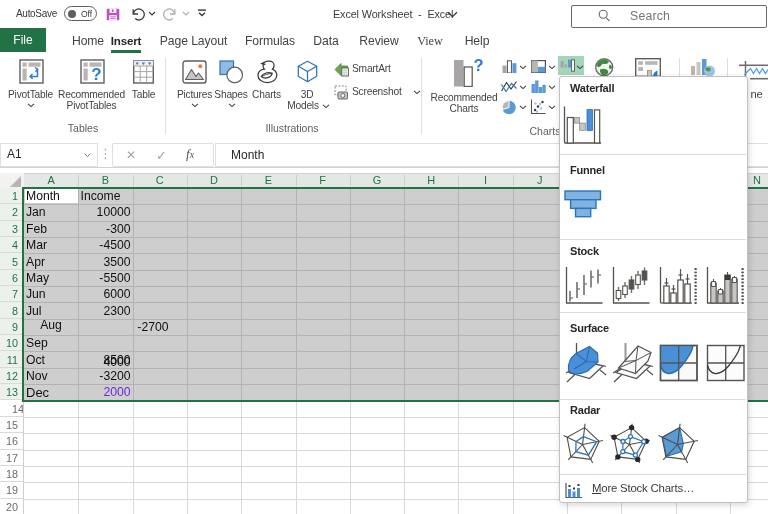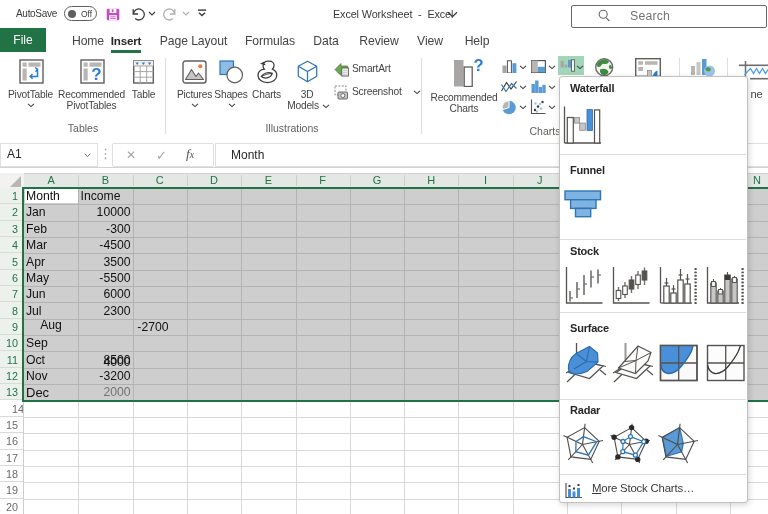--- a/index.html
+++ b/index.html
@@ -56,21 +56,21 @@
 </svg>
 <div class="txt" style="left:630px;top:8.5px;font-size:12.3px;letter-spacing:0.2px;color:#767472;">Search</div>
 <div class="abs ctr" style="left:0;top:28px;width:46px;height:24px;background:#217346;">
       <span style="color:#fff;font-size:12px;">File</span>
     </div>
 <div class="txt" style="left:88px;top:34px;transform:translateX(-50%);font-size:12.2px;letter-spacing:-0.1px;color:#444;">Home</div>
 <div class="txt" style="left:193.5px;top:34px;transform:translateX(-50%);font-size:12.2px;letter-spacing:-0.1px;color:#444;">Page Layout</div>
 <div class="txt" style="left:270px;top:34px;transform:translateX(-50%);font-size:12.2px;letter-spacing:-0.1px;color:#444;">Formulas</div>
 <div class="txt" style="left:326px;top:34px;transform:translateX(-50%);font-size:12.2px;letter-spacing:-0.1px;color:#444;">Data</div>
 <div class="txt" style="left:379px;top:34px;transform:translateX(-50%);font-size:12.2px;letter-spacing:-0.1px;color:#444;">Review</div>
-<div class="txt" style="left:430px;top:34px;transform:translateX(-50%);font-size:12.2px;letter-spacing:-0.1px;color:#444;">View</div>
+<div class="txt" style="left:430px;top:34px;transform:translateX(-50%);font-size:12.2px;letter-spacing:-0.1px;color:#444;font-family:Liberation Serif, serif;">View</div>
 <div class="txt" style="left:477px;top:34px;transform:translateX(-50%);font-size:12.2px;letter-spacing:-0.1px;color:#444;">Help</div>
 <div class="txt" style="left:126px;top:34px;transform:translateX(-50%);font-size:11.6px;font-weight:bold;letter-spacing:-0.2px;color:#262626;">Insert</div>
 <div class="abs" style="left:111px;top:50px;width:30px;height:2.6px;background:#217346;"></div>
 <div class="abs" style="left:0;top:140.5px;width:768px;height:1px;background:#d8d6d4;"></div>
 <div class="abs" style="left:164.5px;top:58px;width:1px;height:76px;background:#e0dedc;"></div>
 <div class="abs" style="left:421.0px;top:58px;width:1px;height:76px;background:#e0dedc;"></div>
 <div class="abs" style="left:679.0px;top:58px;width:1px;height:76px;background:#e0dedc;"></div>
 <div class="abs" style="left:727.0px;top:58px;width:1px;height:76px;background:#e0dedc;"></div>
 <div class="txt" style="left:83px;top:122px;transform:translateX(-50%);font-size:10.5px;color:#605e5c;">Tables</div>
 <div class="txt" style="left:292px;top:122px;transform:translateX(-50%);font-size:10.5px;color:#605e5c;">Illustrations</div>
@@ -558,21 +558,21 @@
 <div class="abs" style="left:26px;top:367.8px;width:50px;height:16.34px;display:flex;align-items:center;">
       <span style="font-size:12.2px;color:#111;">Nov</span>
     </div>
 <div class="abs" style="left:80px;top:367.8px;width:50.5px;height:16.34px;display:flex;align-items:center;justify-content:flex-end;">
       <span style="font-size:12.2px;color:#111;">-3200</span>
     </div>
 <div class="abs" style="left:26px;top:384.1px;width:50px;height:16.34px;display:flex;align-items:center;">
       <span style="font-size:13px;color:#111;">Dec</span>
     </div>
 <div class="abs" style="left:80px;top:384.1px;width:50.5px;height:16.34px;display:flex;align-items:center;justify-content:flex-end;">
-      <span style="font-size:12.2px;color:#737373;">2000</span>
+      <span style="font-size:12.2px;color:#6d28d9;">2000</span>
     </div>
 <div class="abs" style="left:559px;top:75.8px;width:187px;height:425.5px;background:#fff;border:1px solid #c3c1bf;border-radius:3px;box-shadow:1px 2px 6px rgba(0,0,0,0.16);z-index:50;"></div>
 <div class="txt" style="left:570px;top:82.3px;font-size:11px;font-weight:bold;letter-spacing:-0.2px;color:#262626;z-index:51;">Waterfall</div>
 <div class="abs" style="left:560px;top:153.5px;width:186px;height:1px;background:#dddbd9;z-index:51;"></div>
 <div class="txt" style="left:570px;top:164.39999999999998px;font-size:11px;font-weight:bold;letter-spacing:-0.2px;color:#262626;z-index:51;">Funnel</div>
 <div class="abs" style="left:560px;top:238.5px;width:186px;height:1px;background:#dddbd9;z-index:51;"></div>
 <div class="txt" style="left:570px;top:245.3px;font-size:11px;font-weight:bold;letter-spacing:-0.2px;color:#262626;z-index:51;">Stock</div>
 <div class="abs" style="left:560px;top:312.0px;width:186px;height:1px;background:#dddbd9;z-index:51;"></div>
 <div class="txt" style="left:570px;top:322.0px;font-size:11px;font-weight:bold;letter-spacing:-0.2px;color:#262626;z-index:51;">Surface</div>
 <div class="abs" style="left:560px;top:399.40000000000003px;width:186px;height:1px;background:#dddbd9;z-index:51;"></div>

